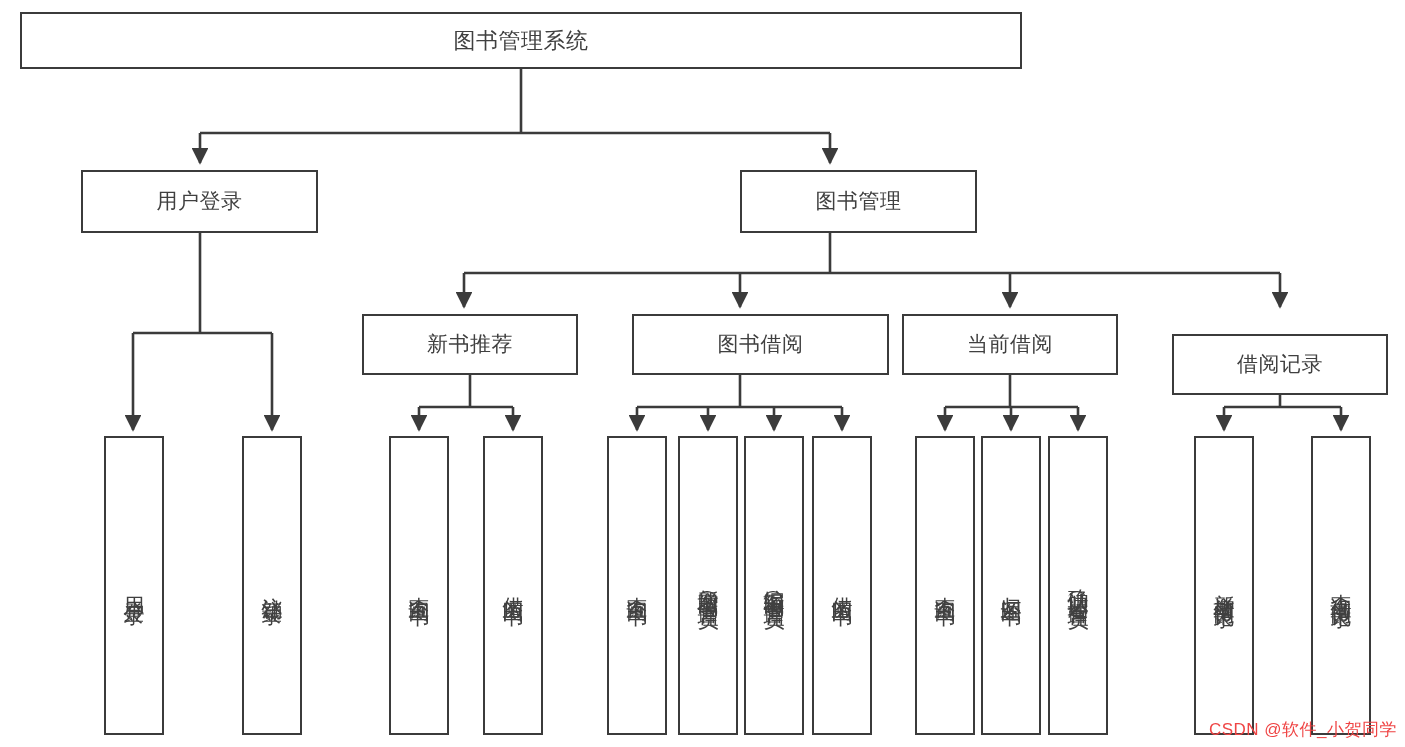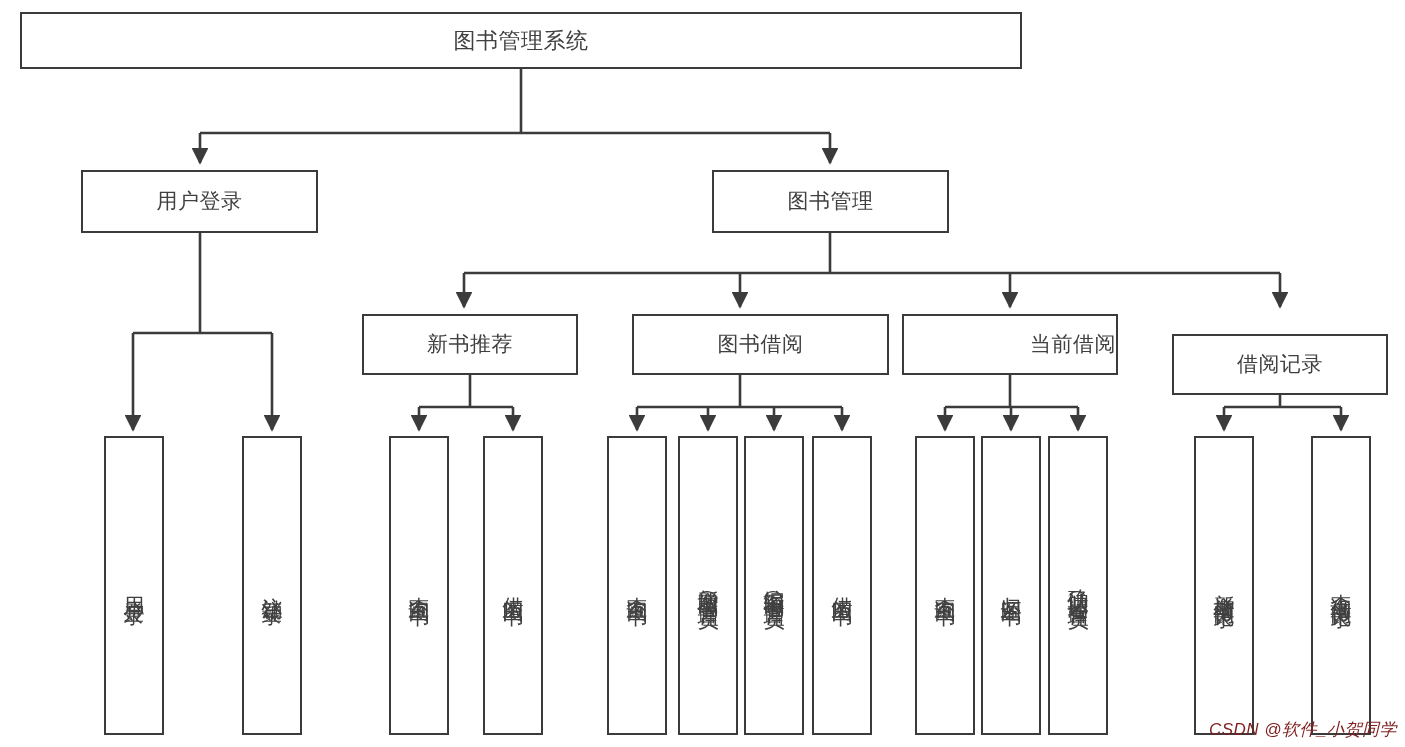--- a/index.html
+++ b/index.html
@@ -55,25 +55,24 @@
     max-height: 280px;
   }
   .node.root .label {
     font-size: 22px;
   }
   #watermark {
     position: absolute;
     right: 8px;
     bottom: 6px;
     font-size: 17px;
-    color: #7f1d1d;
+    color: #ef4444;
     letter-spacing: 0.5px;
     white-space: nowrap;
     pointer-events: none;
-    font-style: italic;
   }
 </style>
 </head>
 <body>
 
 <div id="canvas">
 
   <svg id="edges" viewBox="0 0 1405 747" xmlns="http://www.w3.org/2000/svg">
     <defs>
       <marker id="arrow" viewBox="0 0 10 10" refX="9" refY="5" markerWidth="6.5" markerHeight="6.5" orient="auto-start-reverse">
@@ -124,31 +123,31 @@
     </g>
   </svg>
 
   <div class="node horiz root" style="left:20px; top:12px; width:1002px; height:57px;">
     <span class="label">图书管理系统</span>
   </div>
 
   <div class="node horiz" style="left:81px; top:170px; width:237px; height:63px;">
     <span class="label">用户登录</span>
   </div>
-  <div class="node horiz" style="left:712px; top:170px; width:237px; height:63px;">
+  <div class="node horiz" style="left:740px; top:170px; width:237px; height:63px;">
     <span class="label">图书管理</span>
   </div>
 
   <div class="node horiz" style="left:362px; top:314px; width:216px; height:61px;">
     <span class="label">新书推荐</span>
   </div>
   <div class="node horiz" style="left:632px; top:314px; width:257px; height:61px;">
     <span class="label">图书借阅</span>
   </div>
-  <div class="node horiz" style="left:902px; top:314px; width:216px; height:61px;justify-content:flex-end;">
+  <div class="node horiz" style="left:902px; top:314px; width:216px; height:61px;">
     <span class="label">当前借阅</span>
   </div>
   <div class="node horiz" style="left:1172px; top:314px; width:216px; height:61px;margin-top:20px;">
     <span class="label">借阅记录</span>
   </div>
 
   <div class="node vert" style="left:104px; top:436px; width:60px; height:299px;">
     <span class="label">用户登录</span>
   </div>
   <div class="node vert" style="left:242px; top:436px; width:60px; height:299px;">

